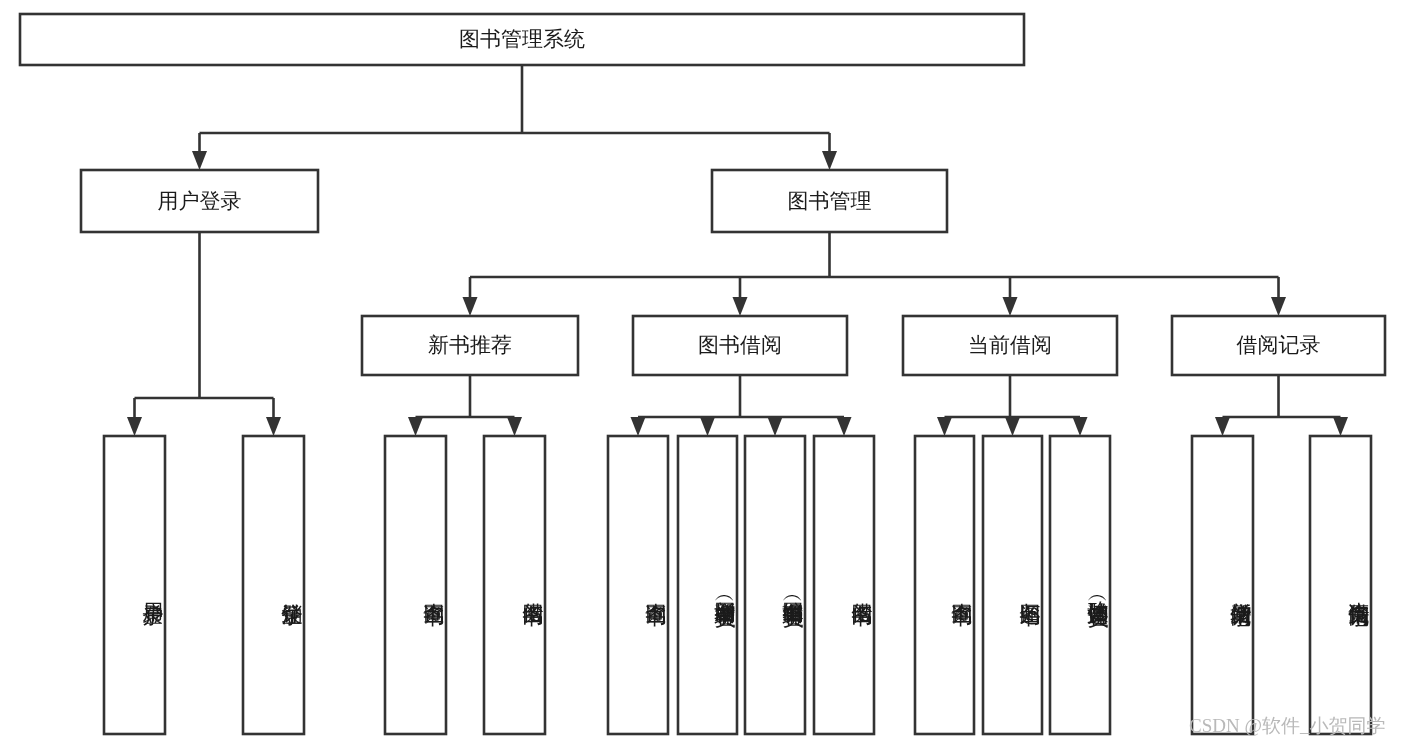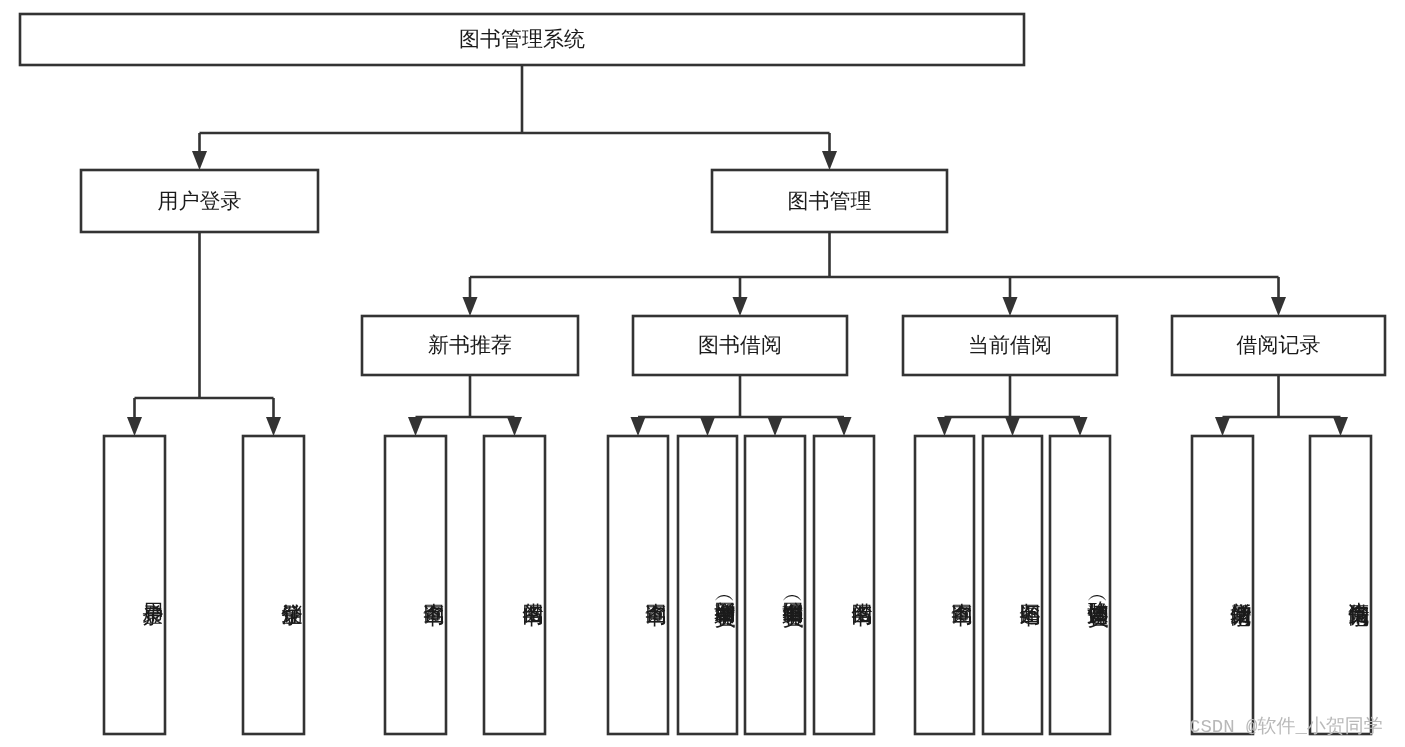--- a/index.html
+++ b/index.html
@@ -60,21 +60,21 @@
     display: flex;
     align-items: flex-start;
     justify-content: center;
     letter-spacing: 1px;
     white-space: nowrap;
     pointer-events: none;
     user-select: none;
   }
   .watermark {
     position: absolute;
-    font-family: Liberation Mono, monospace;
+    font-family: Liberation Serif, serif;
     font-size: 19px;
     color: #b9b9b9;
     left: 1189px;
     top: 713px;
     white-space: nowrap;
     user-select: none;
   }
 </style>
 </head>
 <body>

